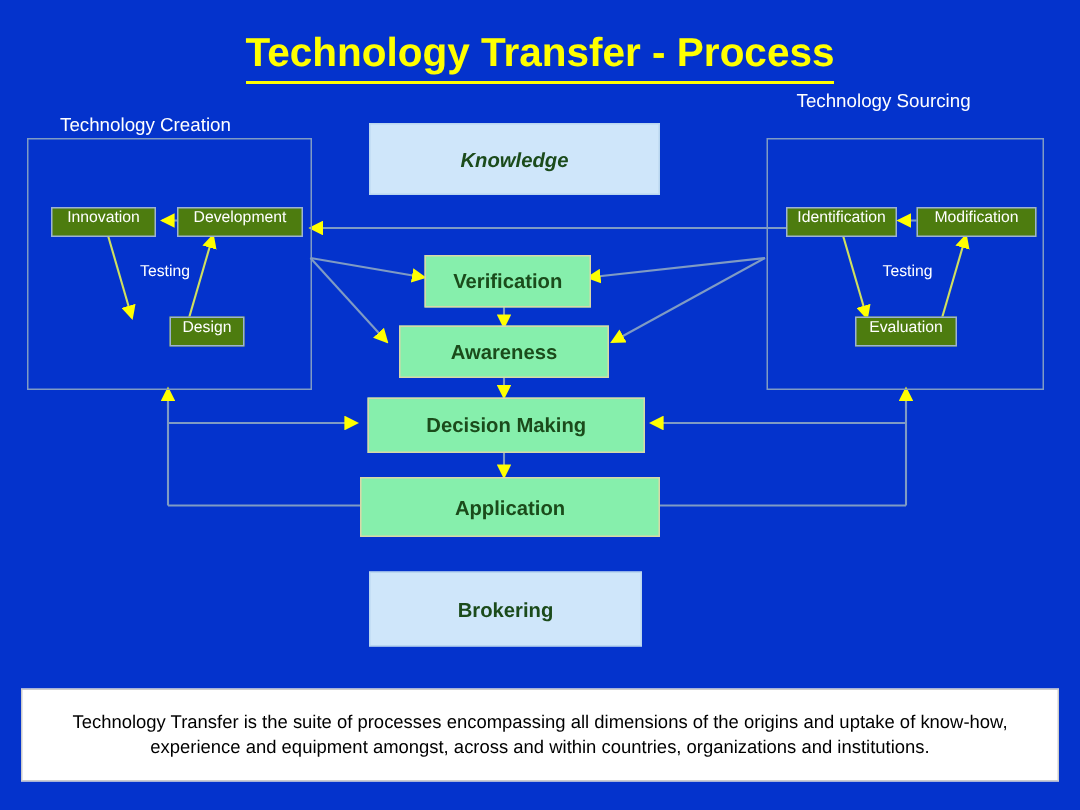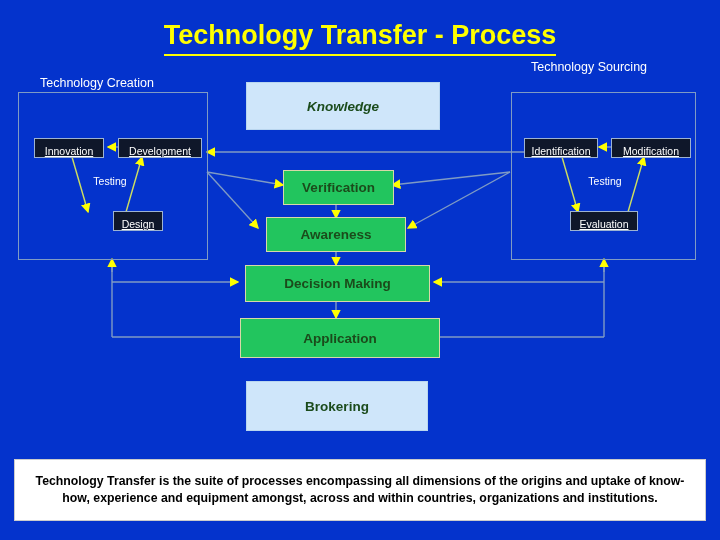--- a/index.html
+++ b/index.html
@@ -37,40 +37,39 @@
   .region-box{
     position:absolute;
     border:1.5px solid #7f9bc4;
     background:transparent;
     z-index:1;
   }
 
   .smallbox{
     position:absolute;
     border:1.5px solid #9db3d2;
-    background:#0f172a;
+    background:#4d7c0f;
     color:#ffffff;
     font-size:10.5px;
-    display:flex;align-items:flex-end;justify-content:center;
-    z-index:4;
-    white-space:nowrap;
-    text-decoration:underline;
+    display:flex;align-items:flex-start;justify-content:center;
+    z-index:4;
+    white-space:nowrap;
   }
   .plainlabel{
     position:absolute;
     color:#ffffff;
     font-size:10.5px;
     z-index:4;
     white-space:nowrap;
     text-align:center;
   }
 
   .ybox{
     position:absolute;
-    background:#22c55e;
+    background:#86efac;
     border:1px solid #d8d8a8;
     color:#1b4b1b;
     font-size:13.5px;font-weight:bold;
     display:flex;align-items:center;justify-content:center;
     z-index:4;
     white-space:nowrap;
   }
   .lbox{
     position:absolute;
     background:#cfe6fa;
@@ -81,21 +80,21 @@
     z-index:4;
     white-space:nowrap;
   }
 
   .caption{
     position:absolute;
     left:14px;top:459px;width:692px;height:62px;
     background:#ffffff;
     border:1px solid #cccccc;
     color:#000000;
-    font-size:12.3px;font-weight:bold;
+    font-size:12.3px;font-weight:normal;
     line-height:17px;
     text-align:center;
     display:flex;align-items:center;justify-content:center;
     padding:0 10px;
     box-sizing:border-box;
     z-index:6;
   }
 </style>
 </head>
 <body>

